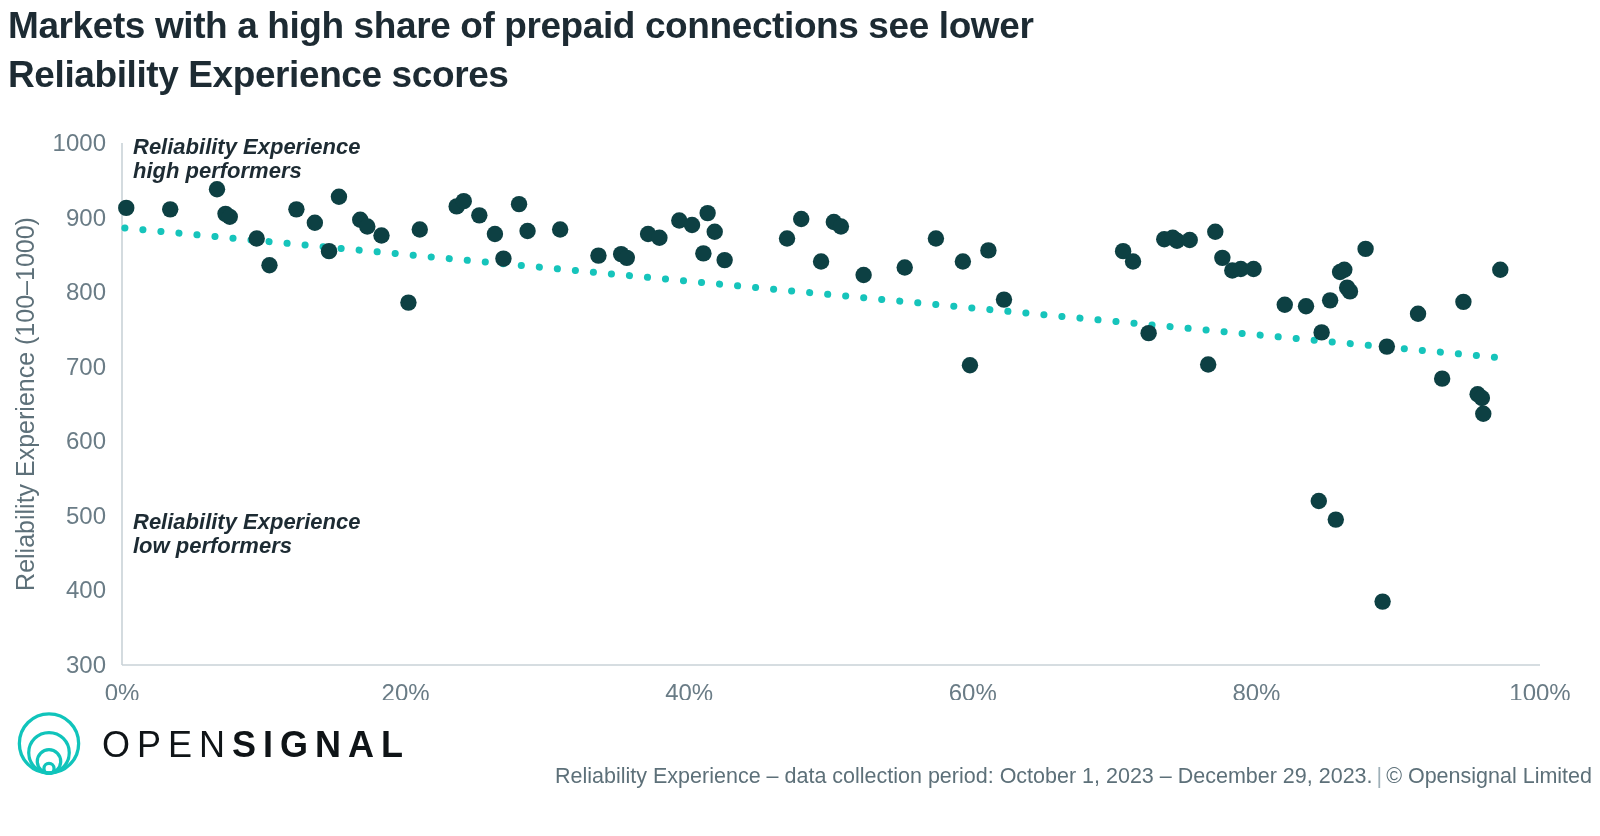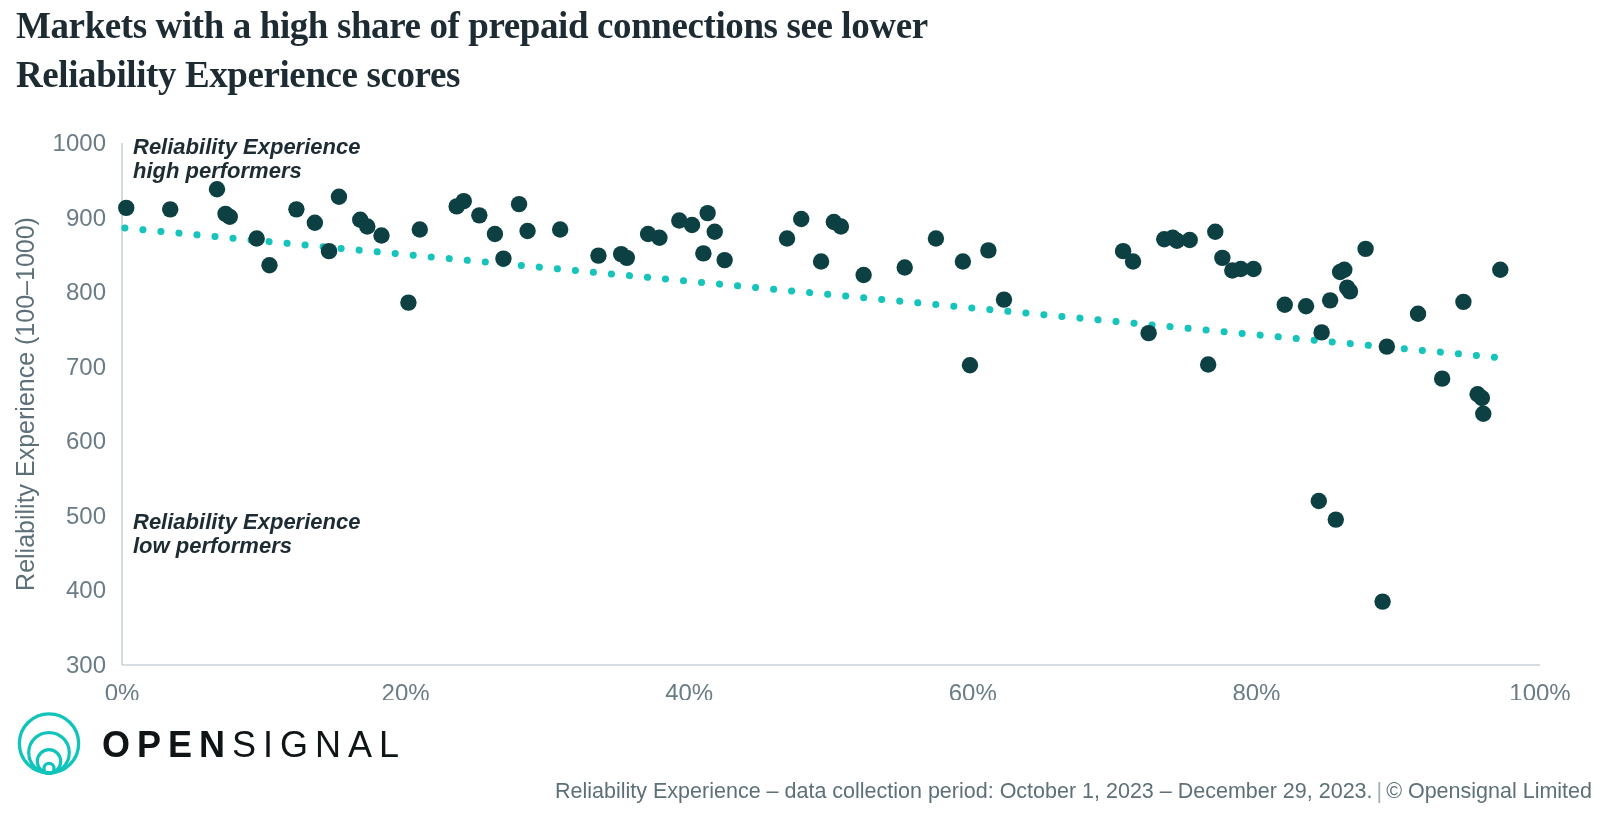--- a/index.html
+++ b/index.html
@@ -16,30 +16,29 @@
     position: relative;
   }
   #page {
     position: absolute;
     inset: 0;
   }
 
   
   .chart-title {
     position: absolute;
-    left: 16px;
+    left: 8px;
     top: 2px;
     width: 1420px;
     font-size: 37px;
     line-height: 1.32;
     font-weight: 700;
     letter-spacing: -0.4px;
     color: #1d2b33;
     white-space: pre-line;
-    font-family: Liberation Serif, serif;
   }
 
   
   .plot-wrap {
     position: absolute;
     left: 0;
     top: 0;
     width: 1600px;
     height: 700px;
   }
@@ -82,33 +81,32 @@
     gap: 14px;
   }
   .logo-mark { width: 78px; height: 78px; display: block; }
   .logo-word {
     font-size: 36px;
     letter-spacing: 7px;
     color: #0f1417;
     white-space: nowrap;
     line-height: 1;
   }
-  .logo-word .w1 { font-weight: 700; text-align: right; }
-  .logo-word .w2 { font-weight: 400; }
+  .logo-word .w1 { font-weight: 400; text-align: right; }
+  .logo-word .w2 { font-weight: 700; }
 
   .footnotes {
     position: absolute;
     left: 0;
     top: 762px;
     width: 1592px;
     text-align: right;
     color: #5d7079;
     font-size: 21.5px;
     line-height: 1.38;
-    margin-top: 15px;
   }
   .footnotes .sep { color: #9fb0b8; padding: 0 4px; }
 </style>
 </head>
 <body>
 
 <div id="page">
 
   <div class="chart-title">Markets with a high share of prepaid connections see lower
 Reliability Experience scores</div>

